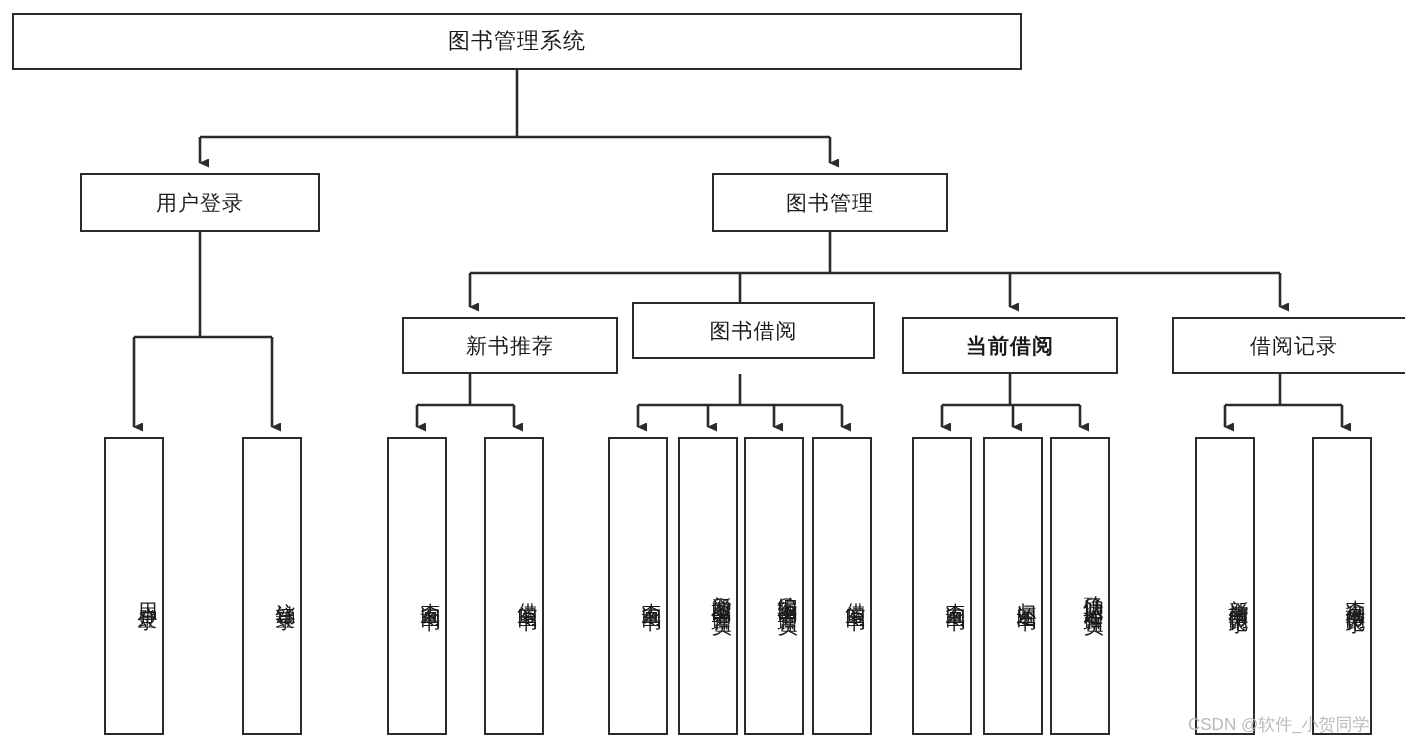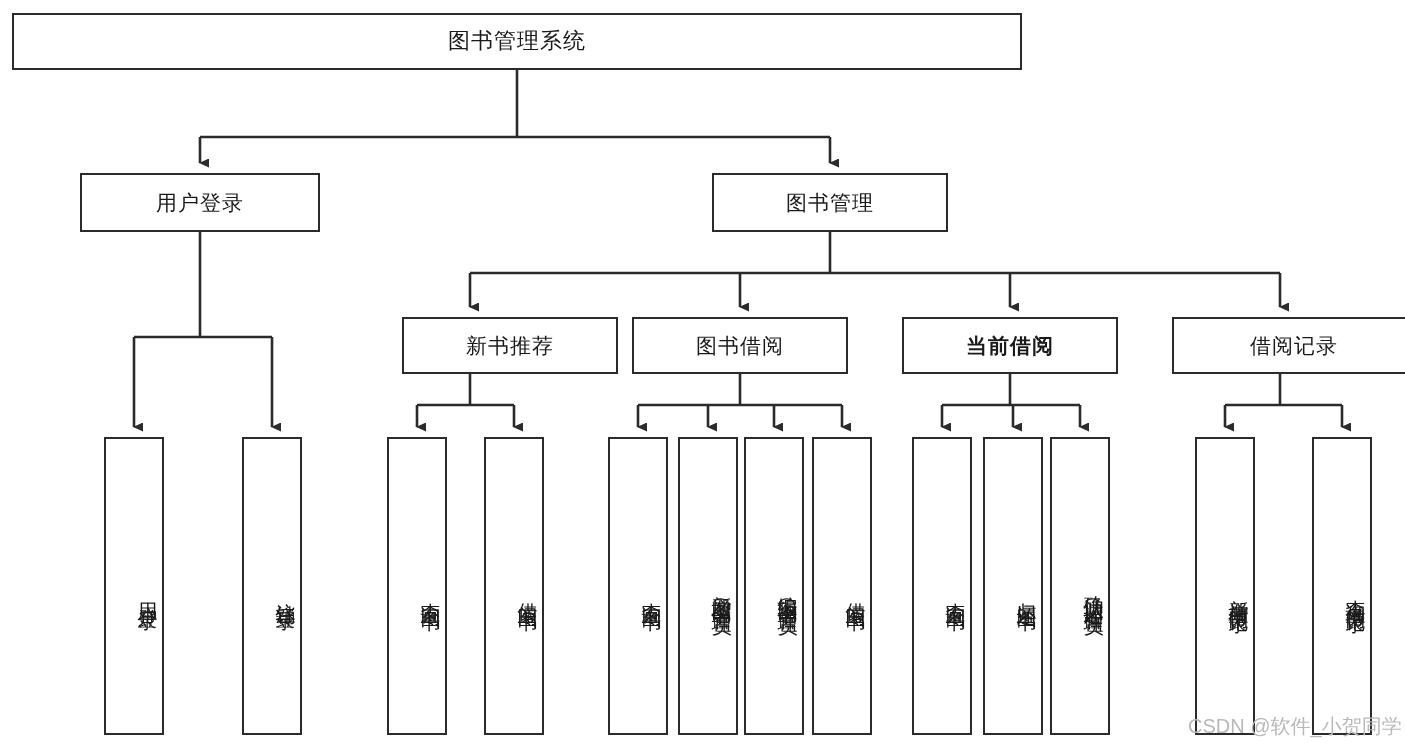--- a/index.html
+++ b/index.html
@@ -55,21 +55,21 @@
   }
   .node.vert .vlabel {
     writing-mode: vertical-rl;
     text-orientation: upright;
     white-space: nowrap;
   }
   .watermark {
     position: absolute;
     left: 1188px;
     top: 713px;
-    font-size: 20px;
+    font-size: 17px;
     color: #b9b9b9;
     white-space: nowrap;
     font-family: "Liberation Sans", "DejaVu Sans", sans-serif;
   }
 </style>
 </head>
 <body>
 
 <div id="canvas">
 
@@ -126,21 +126,21 @@
       </div>
       <div class="node horiz" style="left: 712px; top: 173px; width: 236px; height: 59px; align-items: center;">
         <span>图书管理</span>
       </div>
     </div>
 
   <div id="level2-container">
       <div class="node horiz" style="left: 362px; top: 317px; width: 216px; height: 57px; margin-left: 40px;">
         <span>新书推荐</span>
       </div>
-      <div class="node horiz" style="left: 632px; top: 317px; width: 216px; height: 57px;">
+      <div class="node horiz" style="left: 632px; top: 302px; width: 243px; height: 57px;">
         <span>图书借阅</span>
       </div>
       <div class="node horiz" style="left: 902px; top: 317px; width: 216px; height: 57px; font-weight: bold;">
         <span>当前借阅</span>
       </div>
       <div class="node horiz" style="left: 1172px; top: 317px; width: 244px; height: 57px;">
         <span>借阅记录</span>
       </div>
     </div>
 

